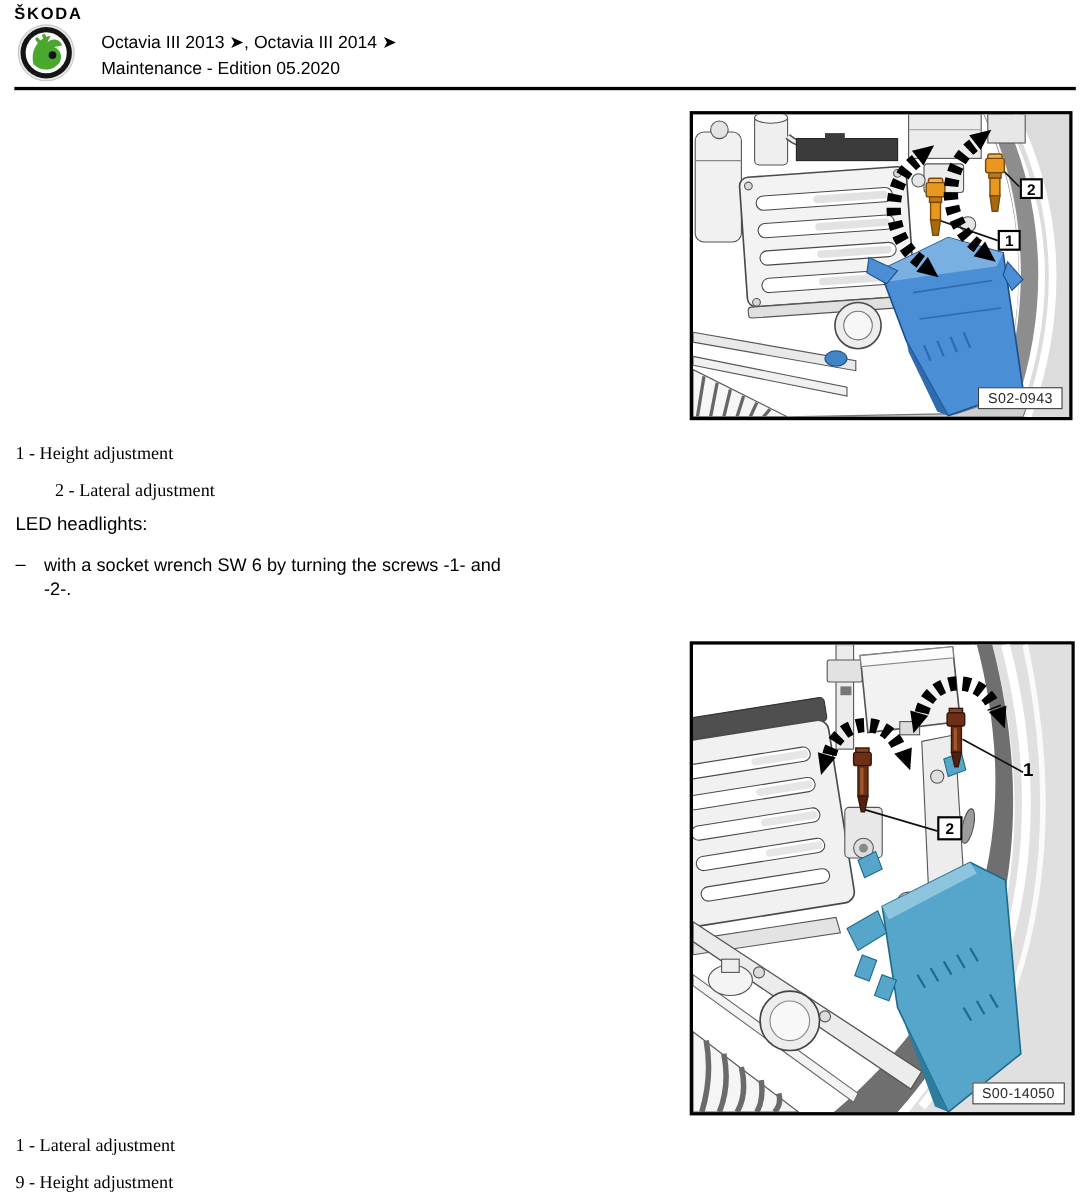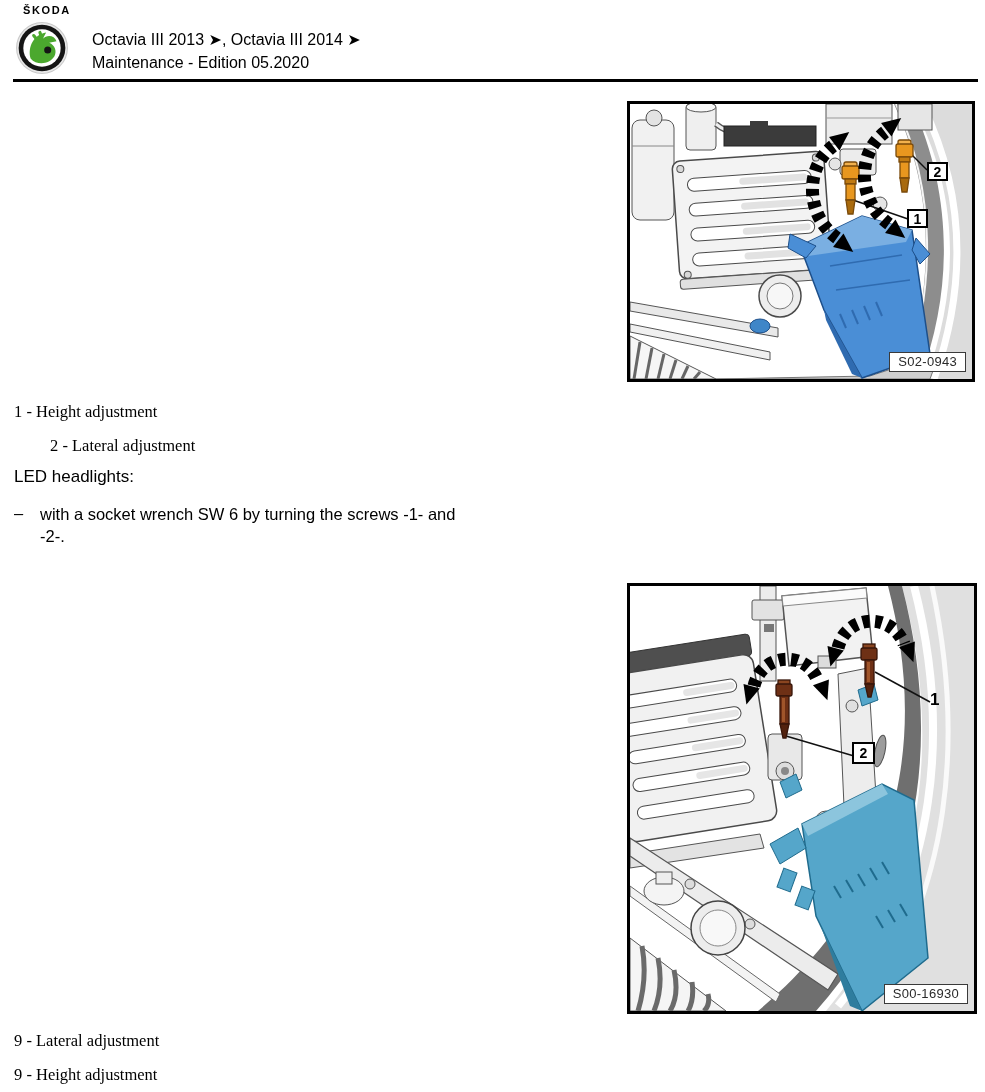--- a/index.html
+++ b/index.html
@@ -1,19 +1,19 @@
 <!DOCTYPE html>
 <html><head>
 <meta charset="utf-8">
 <style>
   html,body{margin:0;padding:0;background:#fff;}
   #page{position:relative;width:985px;height:1092px;background:#fff;overflow:hidden;
         font-family:"Liberation Sans", sans-serif;color:#000;}
   
-  .wordmark{position:absolute;left:23px;top:4px;font-size:11px;font-weight:bold;letter-spacing:1.6px;}
+  .wordmark{position:absolute;left:13px;top:4px;font-size:15px;font-weight:bold;letter-spacing:1.6px;}
   .logo{position:absolute;left:15px;top:21px;width:54px;height:54px;}
   .hdr-text{position:absolute;left:92px;top:29px;font-size:16px;line-height:22.5px;}
   .hdr-rule{position:absolute;left:13px;top:79px;width:965px;height:3px;background:#000;}
   
   .figure{position:absolute;background:#fff;border:3px solid #000;box-sizing:border-box;}
   #fig1{left:627px;top:101px;width:348px;height:281px;}
   #fig2{left:627px;top:583px;width:350px;height:431px;}
   .figure svg{position:absolute;left:0;top:0;}
   .callout-box{position:absolute;background:#fff;border:2px solid #000;
     font-size:14px;font-weight:bold;display:flex;align-items:center;justify-content:center;
@@ -252,19 +252,19 @@
 
       <path d="M 124,100 C 132,66 178,64 188,96" stroke="#000" stroke-width="13" stroke-dasharray="7 5.5" fill="none"></path>
       <polygon points="0,-13 -8.5,6 8.5,6" transform="translate(120,106) rotate(196)" fill="#000"></polygon>
       <polygon points="0,-13 -8.5,6 8.5,6" transform="translate(193,102) rotate(160)" fill="#000"></polygon>
       <path d="M 208,62 C 216,28 262,26 274,58" stroke="#000" stroke-width="13" stroke-dasharray="7 5.5" fill="none"></path>
       <polygon points="0,-13 -8.5,6 8.5,6" transform="translate(204,68) rotate(196)" fill="#000"></polygon>
       <polygon points="0,-13 -8.5,6 8.5,6" transform="translate(279,64) rotate(160)" fill="#000"></polygon>
     </svg>
     <div class="callout-box" style="left:222px;top:156px;width:23px;height:22px;">2</div>
     <div class="callout-plain" style="left:300px;top:104px;">1</div>
-    <div class="fig-id" style="right:6px;bottom:7px;">S00-16930</div>
-  </div>
-
-  <div class="caption" style="top:1031px;">9 - Lateral adjustment</div>
+    <div class="fig-id" style="right:6px;bottom:7px;">S00-14050</div>
+  </div>
+
+  <div class="caption" style="top:1031px;">1 - Lateral adjustment</div>
   <div class="caption" style="top:1065px;">9 - Height adjustment</div>
 
 </div>
 
 </body></html>

